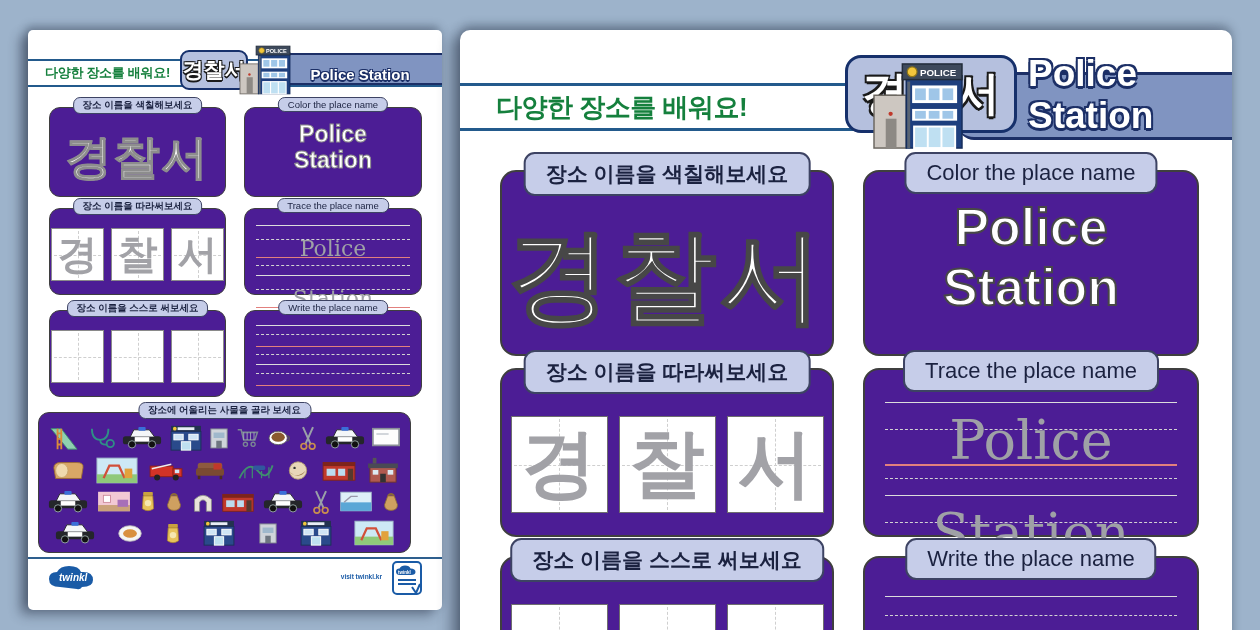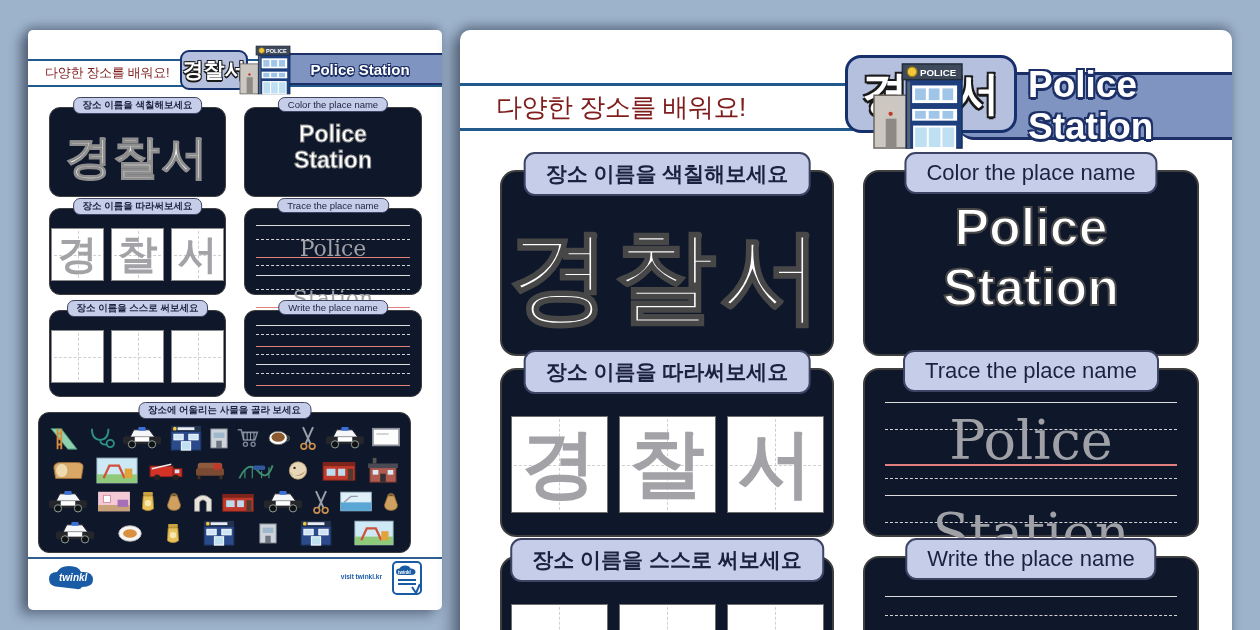--- a/index.html
+++ b/index.html
@@ -13,40 +13,40 @@
     box-shadow:-8px 5px 12px rgba(30,40,60,.45), -2px -4px 9px rgba(30,40,60,.35);
   }
   #page-right{
     left:460px;top:30px;width:772px;height:640px;border-radius:10px 10px 0 0;
     box-shadow:-9px 5px 14px rgba(30,40,60,.45), 0 -5px 10px rgba(30,40,60,.35);
   }
   
   .band{position:absolute;left:0;right:0;background:#fff;border-top:2px solid #235a8c;border-bottom:2px solid #235a8c;display:flex;align-items:center;z-index:1}
   .pg-l .band{top:29px;height:24px}
   .pg-r .band{top:53px;height:42px;border-width:3px}
-  .band .lesson{font-weight:normal;color:#7f1d1d;white-space:nowrap}
+  .band .lesson{font-weight:bold;color:#15803d;white-space:nowrap}
   .pg-l .band .lesson{font-size:13px;margin-left:17px;letter-spacing:-.3px}
   .pg-r .band .lesson{font-size:26px;margin-left:36px;letter-spacing:-.5px}
   .pill-ko{position:absolute;background:#b5c0de;border:solid #16306b;display:flex;align-items:center;justify-content:center;
     color:#fff;font-weight:bold;z-index:3;
     text-shadow:-1px -1px 0 #1a1a1a,1px -1px 0 #1a1a1a,-1px 1px 0 #1a1a1a,1px 1px 0 #1a1a1a,0 2px 0 #1a1a1a;}
   .pg-l .pill-ko{left:152px;top:20px;width:64px;height:36px;border-width:2px;border-radius:9px;font-size:21px}
   .pg-r .pill-ko{left:385px;top:25px;width:166px;height:72px;border-width:3px;border-radius:16px;font-size:46px;
     text-shadow:-2px -2px 0 #1a1a1a,2px -2px 0 #1a1a1a,-2px 2px 0 #1a1a1a,2px 2px 0 #1a1a1a,0 3px 0 #1a1a1a;}
   .hq{position:absolute;z-index:4}
   .pg-l .hq{left:210px;top:15px;width:54px;height:50px}
   .pg-r .hq{left:412px;top:32px;width:92px;height:88px}
   .banner{position:absolute;right:0;background:#8094c1;border-top:solid #1c2f66;border-bottom:solid #1c2f66;
-    display:flex;align-items:center;justify-content:center;color:#fff;font-weight:bold;z-index:2;}
+    display:flex;align-items:flex-end;justify-content:center;color:#fff;font-weight:bold;z-index:2;}
   .pg-l .banner{left:250px;top:23px;height:28px;border-width:2px;border-radius:10px 0 0 10px;font-size:15px;
     text-shadow:-1px -1px 0 #1c2f66,1px -1px 0 #1c2f66,-1px 1px 0 #1c2f66,1px 1px 0 #1c2f66,0 2px 0 #1c2f66;}
   .pg-r .banner{left:498px;top:42px;height:62px;border-width:3px;border-radius:16px 0 0 16px;font-size:37px;padding-left:70px;
     text-shadow:-2px -2px 0 #1c2f66,2px -2px 0 #1c2f66,-2px 2px 0 #1c2f66,2px 2px 0 #1c2f66,0 3px 0 #1c2f66;}
   
-  .wbox{position:absolute;background:#0f172a;border:1.4px solid #3f3f3f;border-radius:11px}
+  .wbox{position:absolute;background:#4c1d95;border:1.4px solid #3f3f3f;border-radius:11px}
   .pg-r .wbox{border-width:2px;border-radius:16px}
   .pill{position:absolute;top:-11px;left:50%;transform:translateX(-50%);background:#c6cde9;border:1.5px solid #3d4363;
     border-radius:7px;padding:1px 9px;font-weight:bold;font-size:9.5px;color:#1b2240;white-space:nowrap;z-index:2}
   .pill.en{font-weight:normal;font-size:9.5px}
   .pg-r .pill{top:-20px;font-size:21px;padding:6px 20px;border-radius:11px;border-width:2.5px}
   .pg-r .pill.en{font-size:22px}
   
   #lb1{left:21px;top:77px;width:175px;height:88px}
   #lb2{left:216px;top:77px;width:176px;height:88px}
   #lb3{left:21px;top:178px;width:175px;height:85px}

